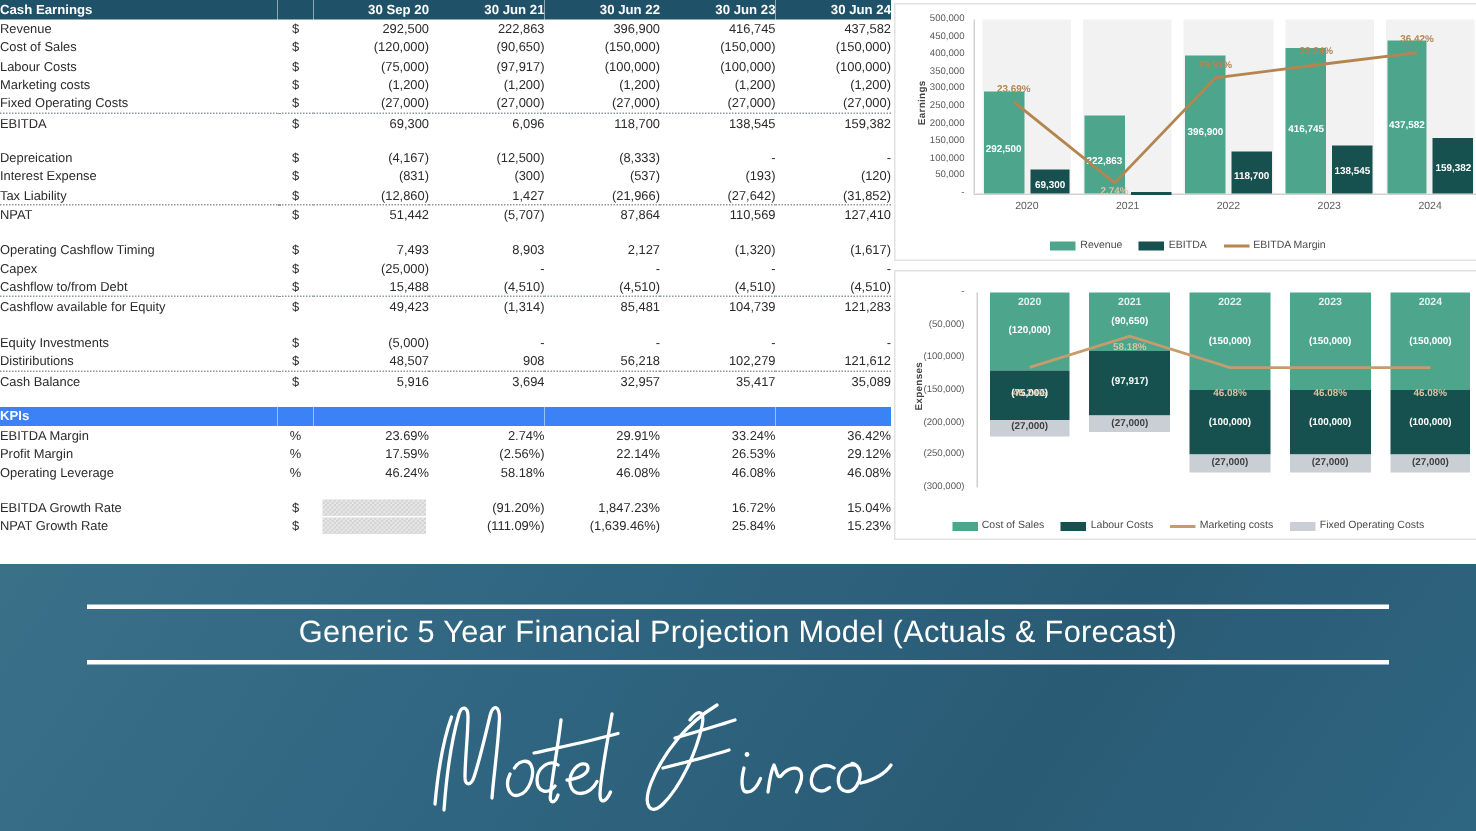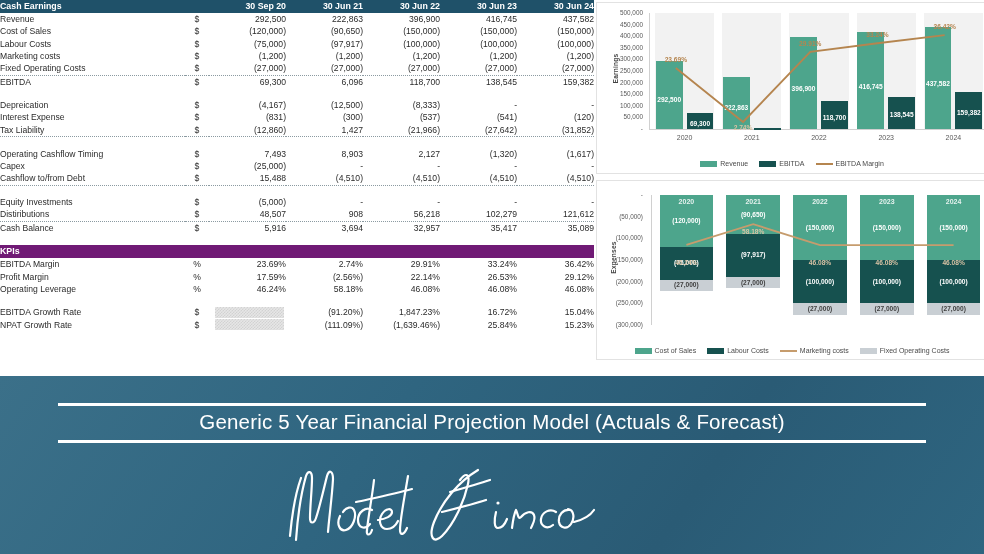--- a/index.html
+++ b/index.html
@@ -10,21 +10,21 @@
   
   .table-pane{ position:absolute; left:0; top:0; width:594px; height:376px; background:#fff; }
   table.fin{ width:594px; border-collapse:collapse; table-layout:fixed; }
   table.fin td{ font-size:8.6px; color:#2b2b2b; height:12.35px; line-height:12.35px;
     padding:0; white-space:nowrap; overflow:hidden; }
   .c-label{ width:185px; padding-left:4px; }
   .c-unit { width:24px; text-align:center; color:#7d8d93; font-size:8.6px; }
   .c-num  { width:77px; text-align:right; padding-right:8px; }
   tr.sect-head td{ background:#1f5169; color:#ffffff; font-weight:bold; font-size:8.8px;
     height:13px; line-height:13px; }
-  tr.sect-head.kpi td{ background:#701a75; }
+  tr.sect-head.kpi td{ background:#3b82f6; }
   tr.spacer td{ height:11px; }
   tr.dotted td{ border-bottom:1px dotted #8b9aa1; }
   .blank-hatch{ display:block; height:11px; width:69px; margin-left:auto; margin-right:2px;
     background-color:#e6e6e6;
     background-image:
       linear-gradient(45deg, #d2d2d2 25%, transparent 25%, transparent 75%, #d2d2d2 75%),
       linear-gradient(45deg, #d2d2d2 25%, transparent 25%, transparent 75%, #d2d2d2 75%);
     background-size:3px 3px; background-position:0 0, 1.5px 1.5px; }
 
   
@@ -146,32 +146,41 @@
             <td class="c-num">(8,333)</td>
             <td class="c-num">-</td>
             <td class="c-num">-</td>
           </tr>
           <tr class="data-row">
             <td class="c-label">Interest Expense</td>
             <td class="c-unit">$</td>
             <td class="c-num">(831)</td>
             <td class="c-num">(300)</td>
             <td class="c-num">(537)</td>
-            <td class="c-num">(541)</td>
+            <td class="c-num">(193)</td>
             <td class="c-num">(120)</td>
           </tr>
           <tr class="dotted data-row">
             <td class="c-label">Tax Liability</td>
             <td class="c-unit">$</td>
             <td class="c-num">(12,860)</td>
             <td class="c-num">1,427</td>
             <td class="c-num">(21,966)</td>
             <td class="c-num">(27,642)</td>
             <td class="c-num">(31,852)</td>
           </tr>
+          <tr class="data-row">
+            <td class="c-label">NPAT</td>
+            <td class="c-unit">$</td>
+            <td class="c-num">51,442</td>
+            <td class="c-num">(5,707)</td>
+            <td class="c-num">87,864</td>
+            <td class="c-num">110,569</td>
+            <td class="c-num">127,410</td>
+          </tr>
           <tr class="spacer">
             <td colspan="7"></td>
           </tr>
           <tr class="data-row">
             <td class="c-label">Operating Cashflow Timing</td>
             <td class="c-unit">$</td>
             <td class="c-num">7,493</td>
             <td class="c-num">8,903</td>
             <td class="c-num">2,127</td>
             <td class="c-num">(1,320)</td>
@@ -187,20 +196,29 @@
             <td class="c-num">-</td>
           </tr>
           <tr class="dotted data-row">
             <td class="c-label">Cashflow to/from Debt</td>
             <td class="c-unit">$</td>
             <td class="c-num">15,488</td>
             <td class="c-num">(4,510)</td>
             <td class="c-num">(4,510)</td>
             <td class="c-num">(4,510)</td>
             <td class="c-num">(4,510)</td>
+          </tr>
+          <tr class="data-row">
+            <td class="c-label">Cashflow available for Equity</td>
+            <td class="c-unit">$</td>
+            <td class="c-num">49,423</td>
+            <td class="c-num">(1,314)</td>
+            <td class="c-num">85,481</td>
+            <td class="c-num">104,739</td>
+            <td class="c-num">121,283</td>
           </tr>
           <tr class="spacer">
             <td colspan="7"></td>
           </tr>
           <tr class="data-row">
             <td class="c-label">Equity Investments</td>
             <td class="c-unit">$</td>
             <td class="c-num">(5,000)</td>
             <td class="c-num">-</td>
             <td class="c-num">-</td>

